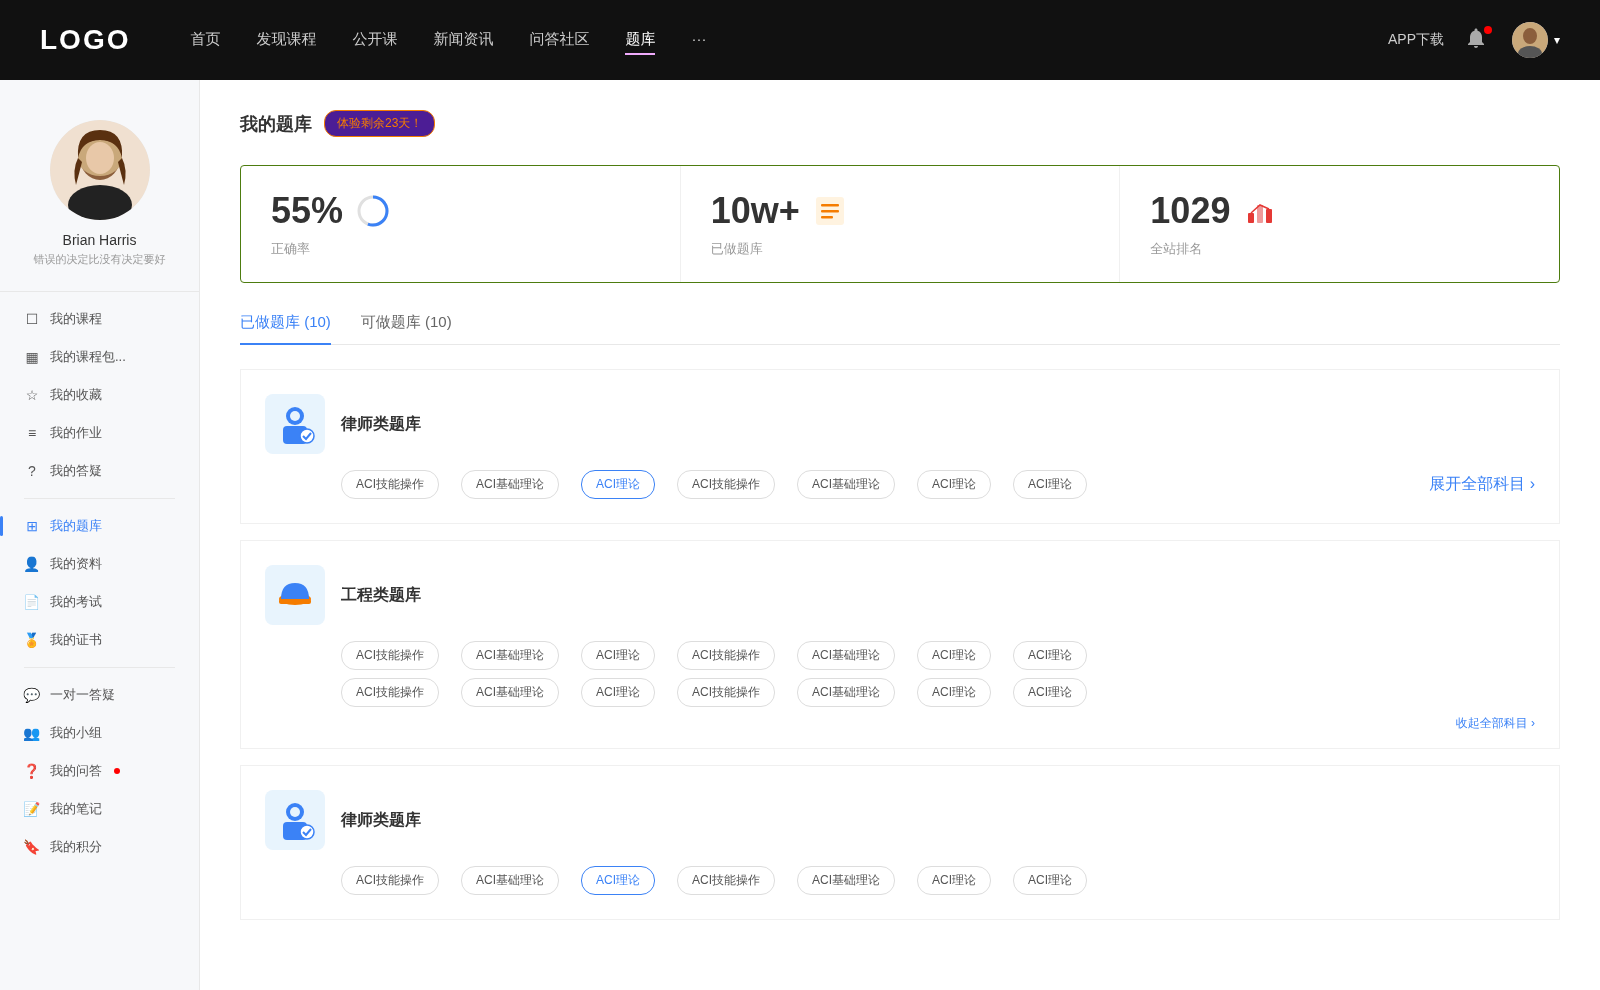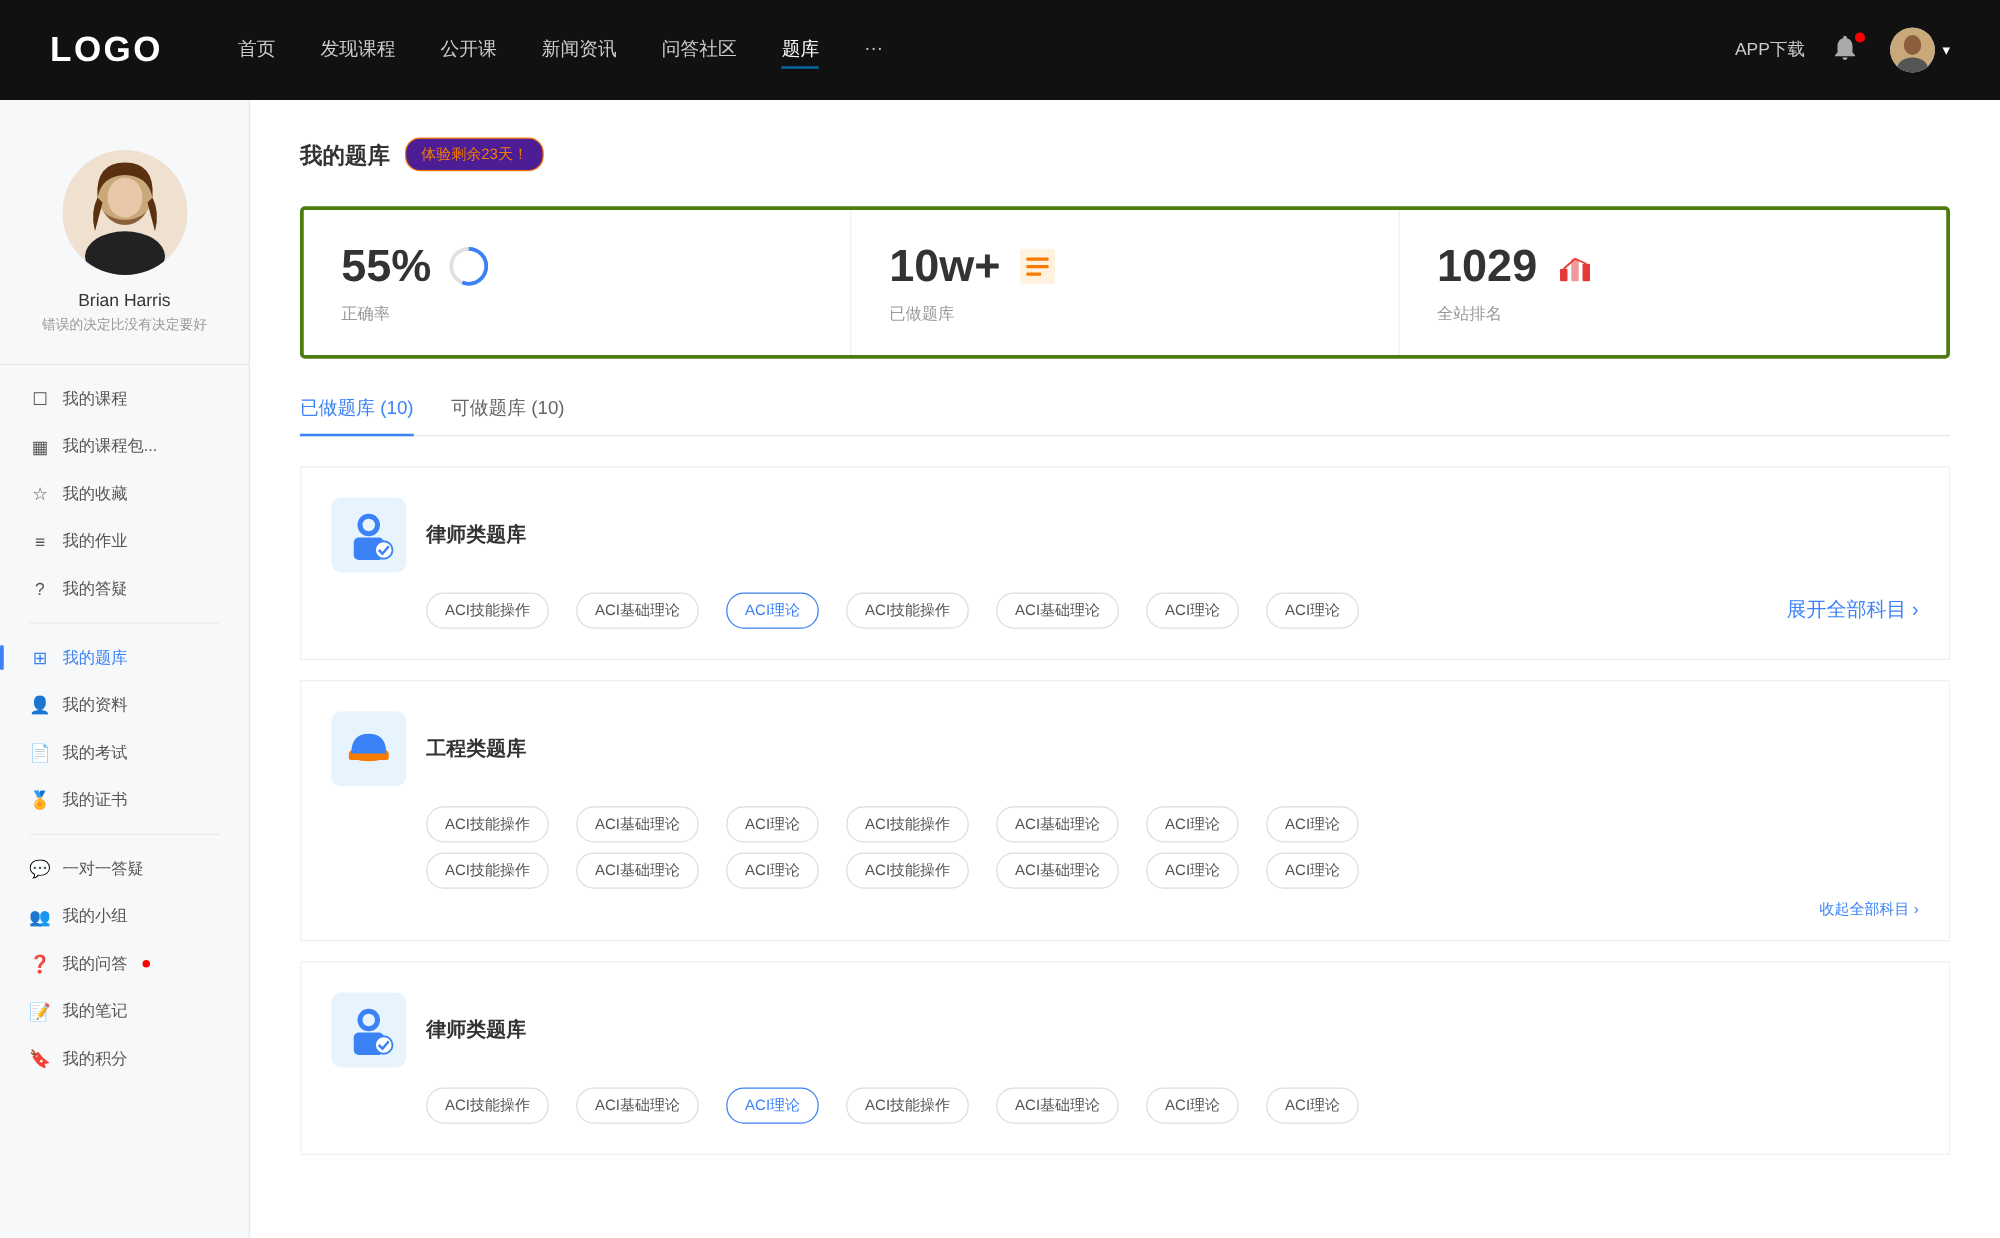--- a/index.html
+++ b/index.html
@@ -3,21 +3,21 @@
   <meta charset="utf-8">
   <style>
     * { margin: 0; padding: 0; box-sizing: border-box; }
     body { font-family: -apple-system, BlinkMacSystemFont, 'PingFang SC', 'Microsoft YaHei', sans-serif; background: #f0f2f5; width: 1600px; min-height: 990px; overflow-x: hidden; }
 
     
     .navbar { background: #111; height: 80px; display: flex; align-items: center; padding: 0 40px; position: relative; }
     .navbar-logo { color: #fff; font-size: 28px; font-weight: 900; letter-spacing: 2px; margin-right: 60px; }
     .navbar-menu { display: flex; gap: 36px; flex: 1; }
     .navbar-menu-item { color: #ccc; font-size: 15px; cursor: pointer; padding: 4px 0; }
-    .navbar-menu-item.active { color: #fff; border-bottom: 2px solid #0369a1; }
+    .navbar-menu-item.active { color: #fff; border-bottom: 2px solid #f0abfc; }
     .navbar-right { display: flex; align-items: center; gap: 20px; }
     .app-download { color: #ccc; font-size: 14px; cursor: pointer; }
     .bell-icon { width: 28px; height: 28px; position: relative; cursor: pointer; }
     .bell-dot { position: absolute; top: 0; right: 0; width: 8px; height: 8px; background: red; border-radius: 50%; }
     .avatar-wrap { display: flex; align-items: center; gap: 6px; cursor: pointer; }
     .avatar-img { width: 36px; height: 36px; border-radius: 50%; background: #bbb; overflow: hidden; }
     .avatar-img svg { width: 100%; height: 100%; }
     .chevron-down { color: #fff; font-size: 12px; }
 
     
@@ -38,21 +38,21 @@
     .red-dot { width: 6px; height: 6px; background: red; border-radius: 50%; margin-left: 2px; display: inline-block; }
     .sidebar-divider { height: 1px; background: #e8e8e8; margin: 8px 16px; }
 
     
     .content { flex: 1; background: #fff; padding: 30px 40px; overflow-y: auto; }
     .page-header { display: flex; align-items: center; gap: 12px; margin-bottom: 28px; }
     .page-title { font-size: 18px; font-weight: 600; color: #333; }
     .trial-badge { background: #4c1d95; color: #f57c00; font-size: 12px; padding: 4px 12px; border-radius: 12px; border: 1px solid #f57c00; }
 
     
-    .stats-row { display: flex; gap: 0; margin-bottom: 30px; border: 3px solid #4d7c0f; border-radius: 4px; overflow: hidden; }
+    .stats-row { display: flex; gap: 0; margin-bottom: 30px; border: 1px solid #4d7c0f; border-radius: 4px; overflow: hidden; }
     .stat-item { flex: 1; padding: 24px 30px; border-right: 1px solid #f0f0f0; display: flex; flex-direction: column; }
     .stat-item:last-child { border-right: none; }
     .stat-top { display: flex; align-items: center; gap: 12px; margin-bottom: 8px; }
     .stat-value { font-size: 36px; font-weight: 700; color: #333; }
     .stat-label { font-size: 13px; color: #999; }
     .stat-icon { width: 36px; height: 36px; display: flex; align-items: center; justify-content: center; }
 
     
     .tabs-row { display: flex; gap: 30px; margin-bottom: 24px; border-bottom: 1px solid #e8e8e8; }
     .tab-item { font-size: 15px; color: #666; cursor: pointer; padding-bottom: 12px; position: relative; }

